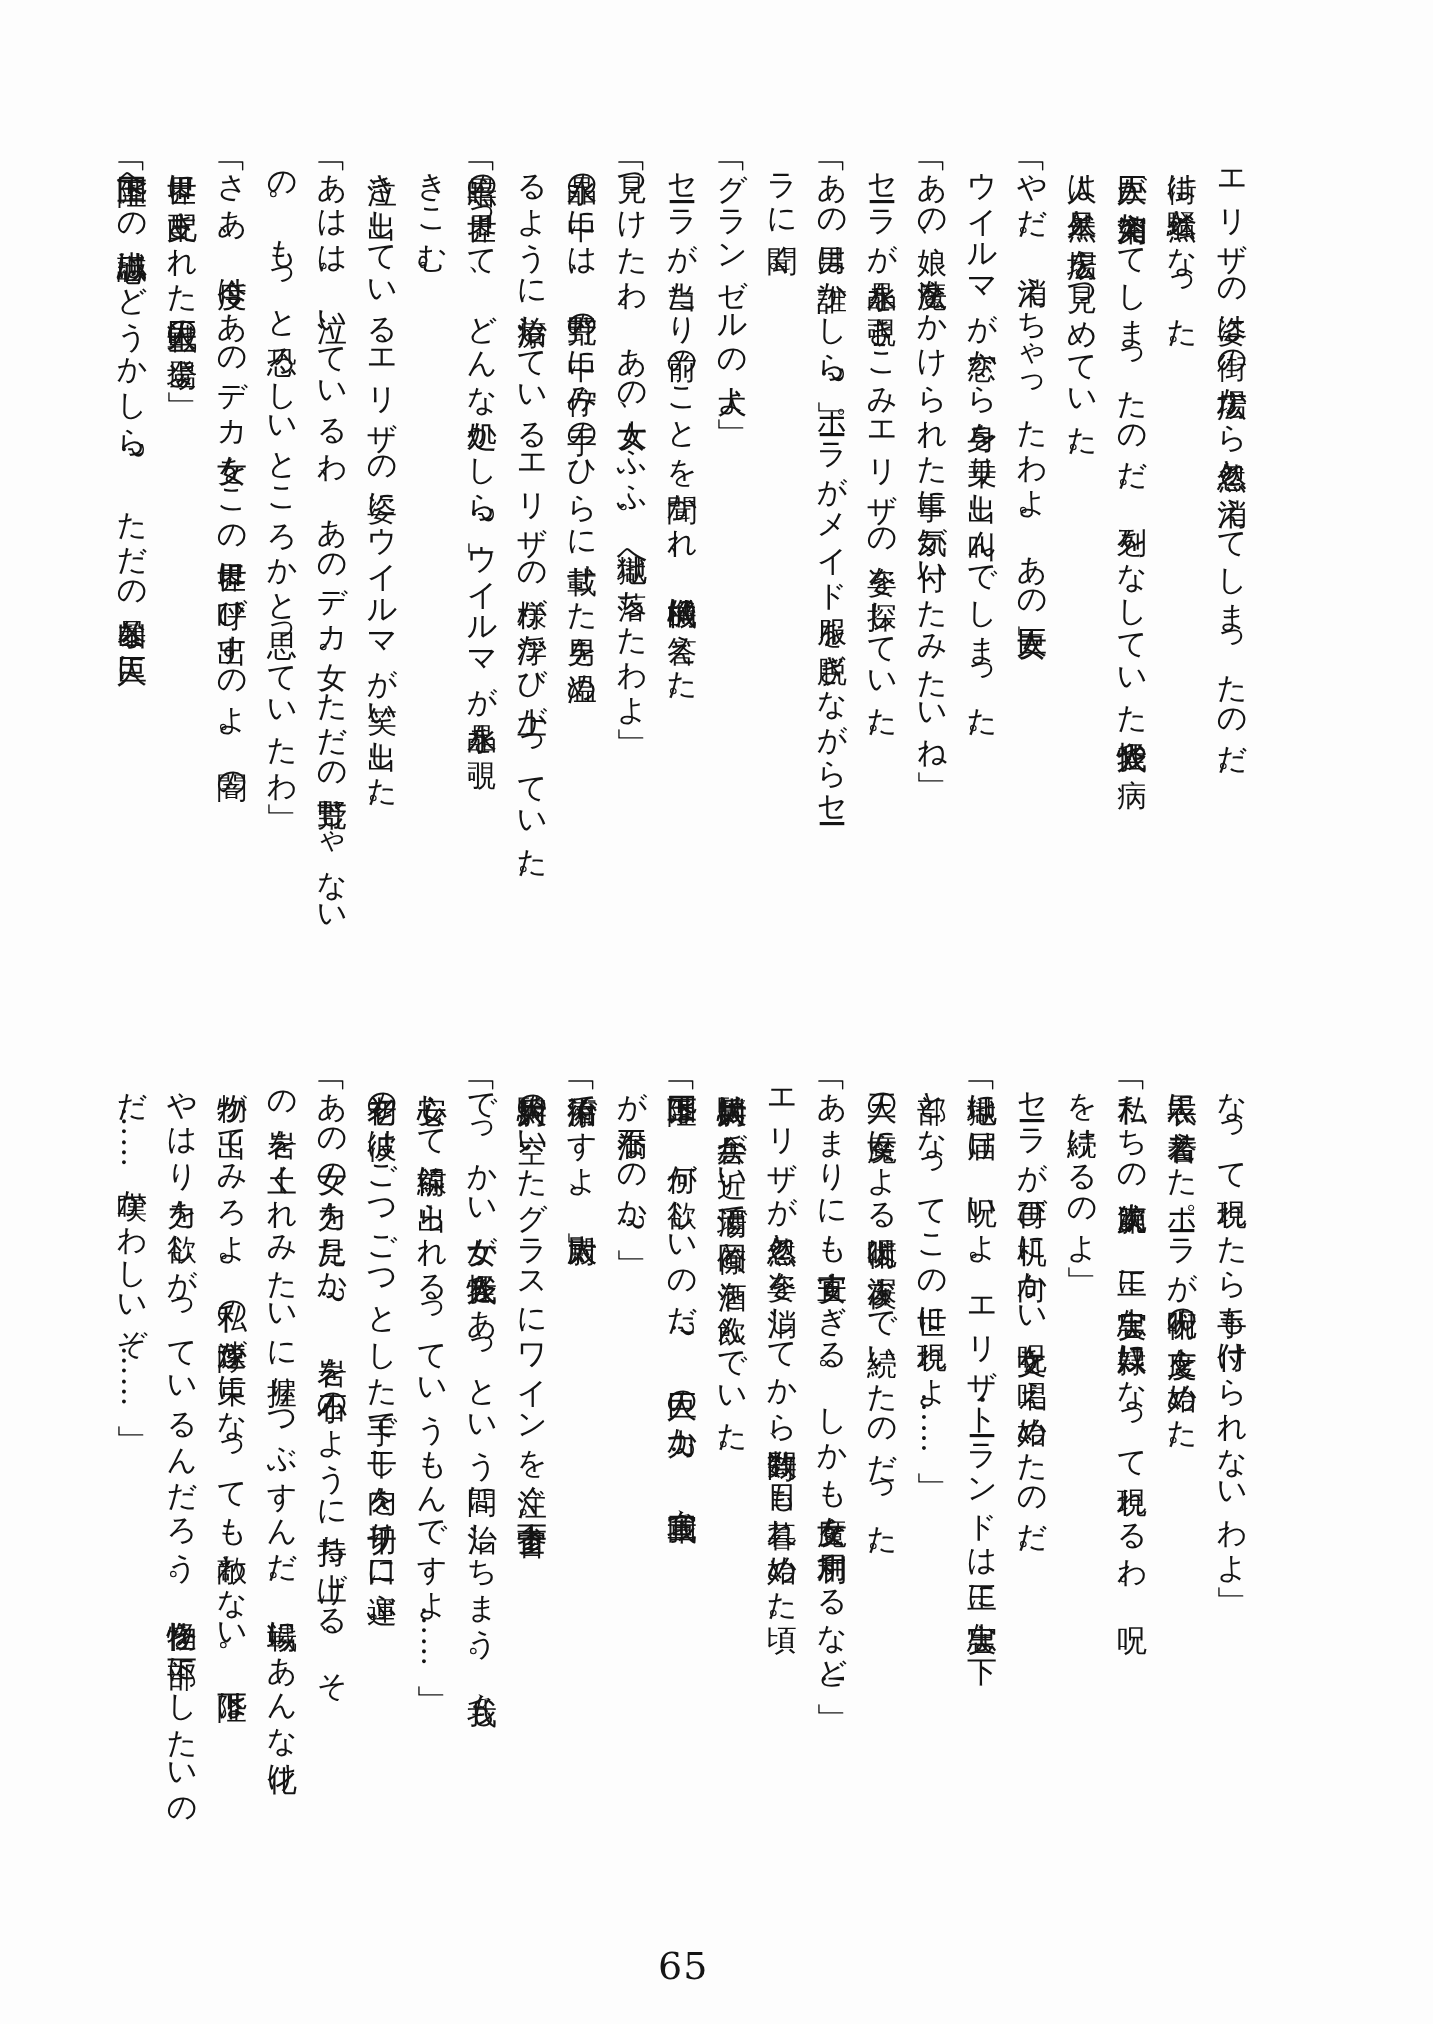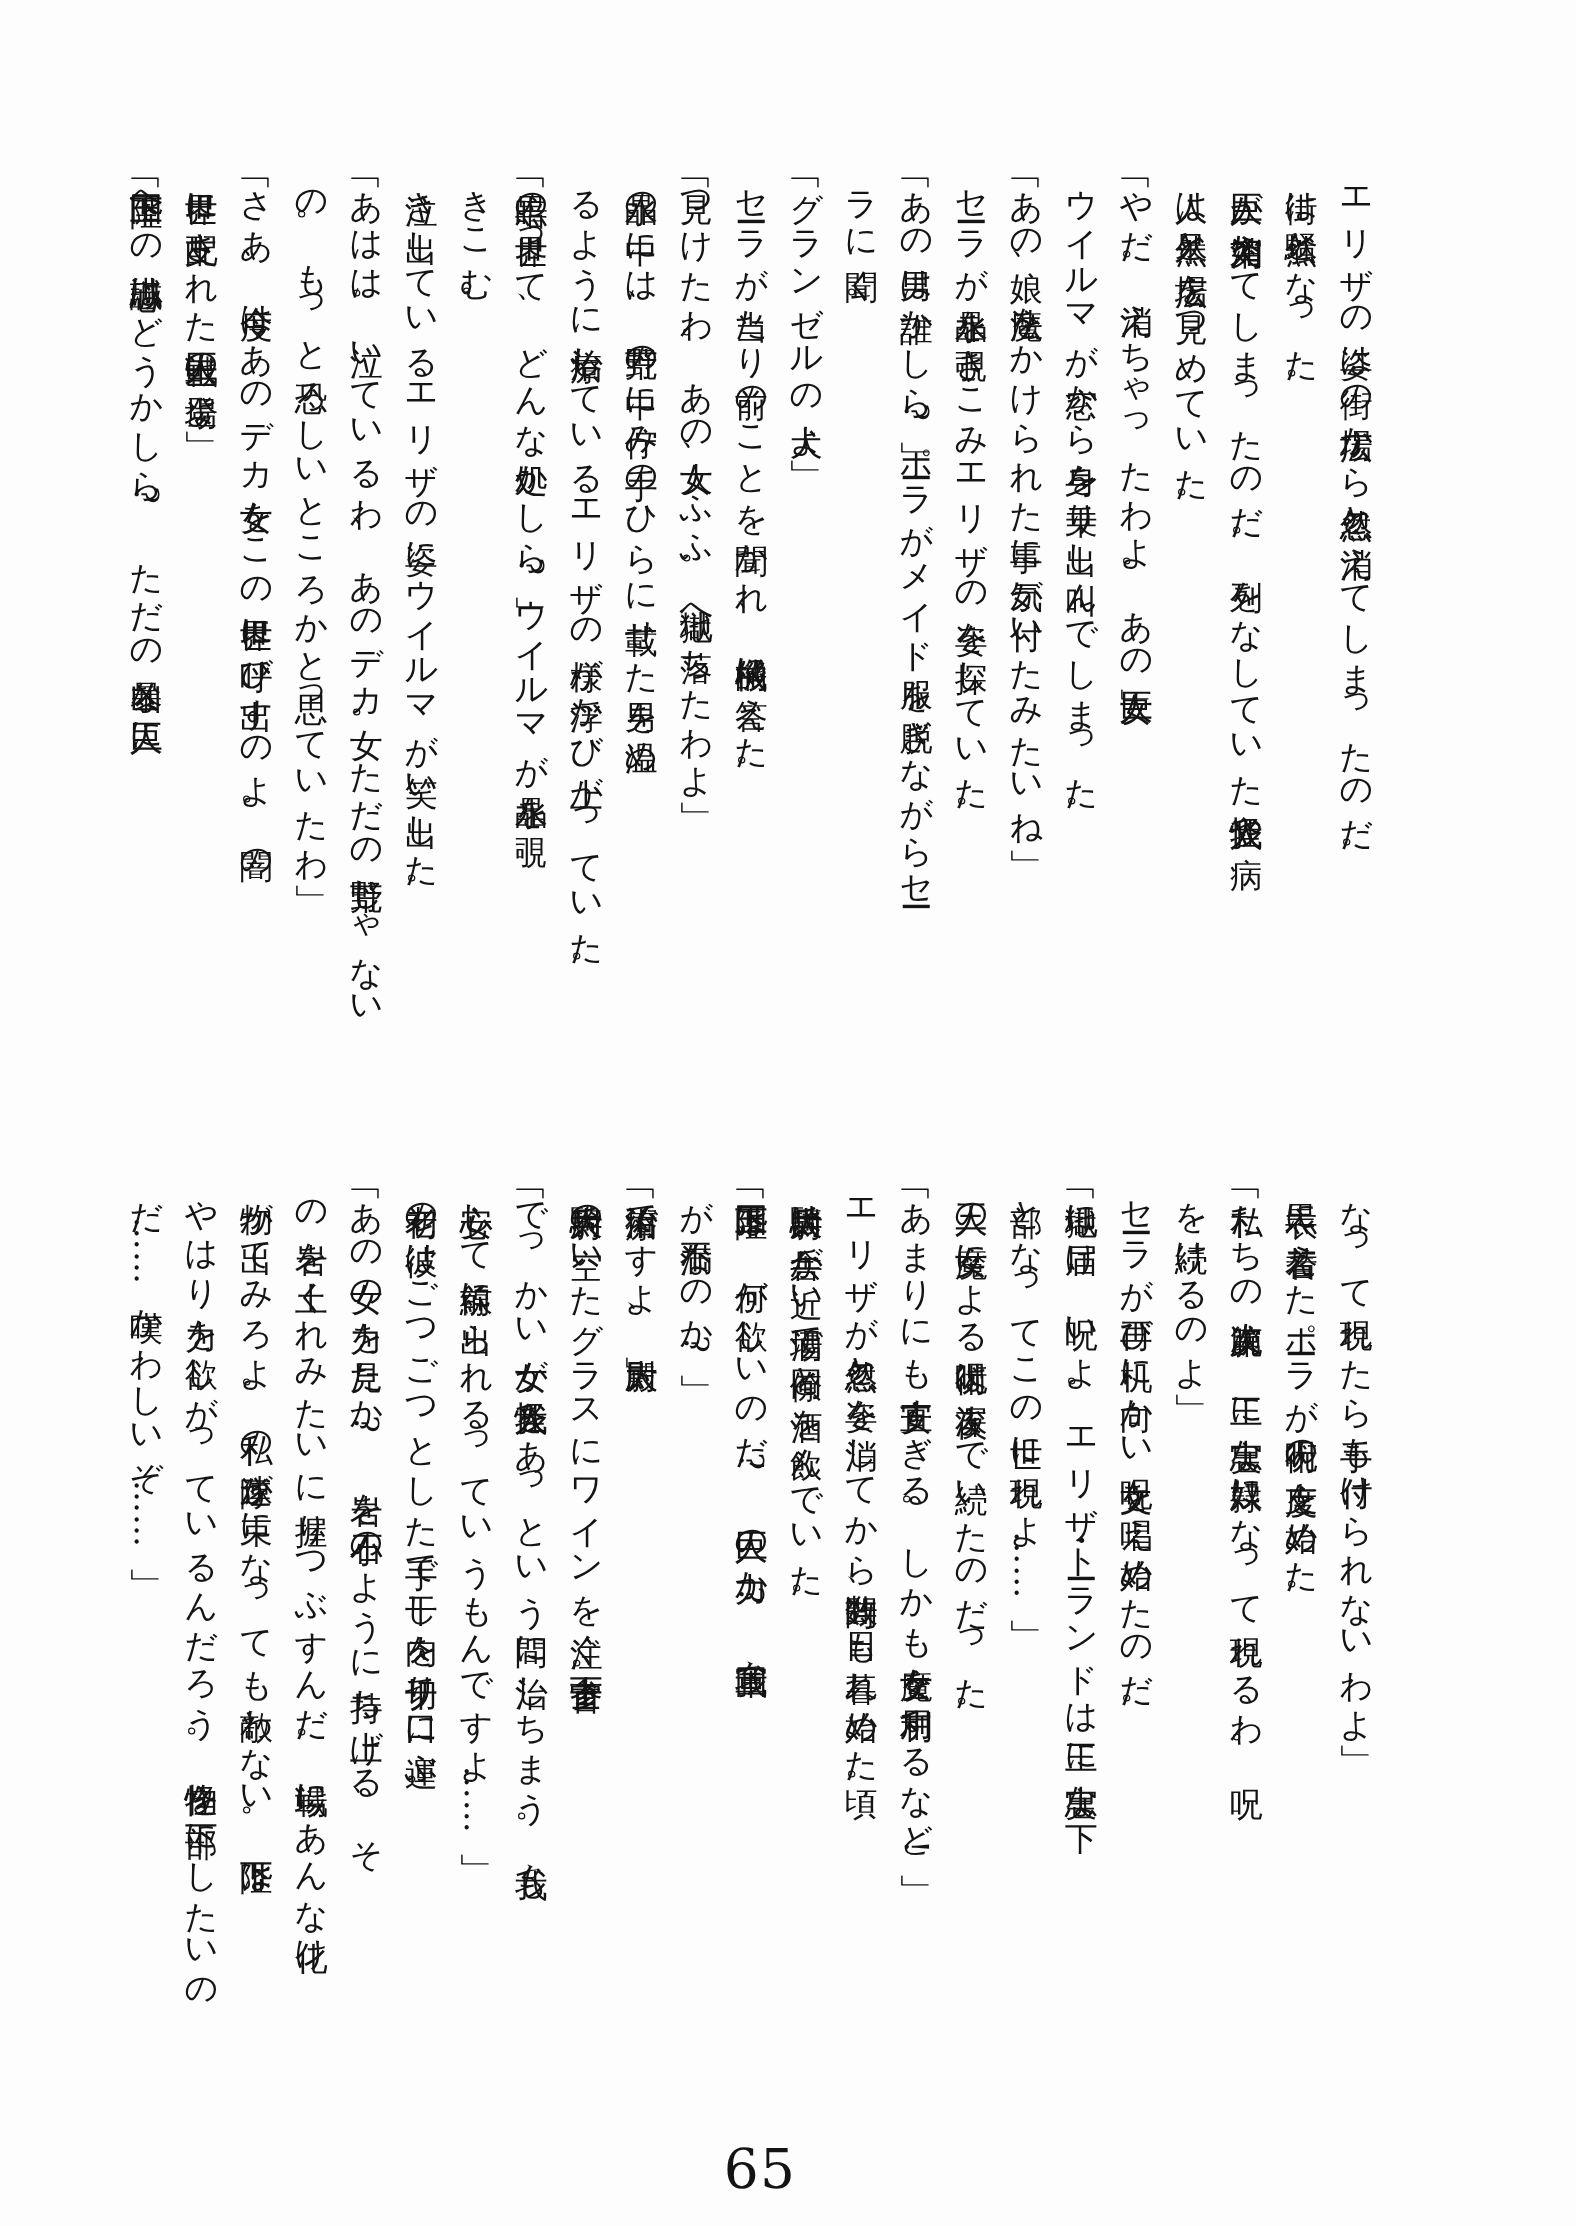--- a/index.html
+++ b/index.html
@@ -33,21 +33,21 @@
     text-indent: 0;
   }
   .vtext--upper { top: 152px; }
   .vtext--lower { top: 1071px; }
   .page-number {
     position: absolute;
     top: 1947px;
     left: 658px;
     width: 50px;
     text-align: center;
-    font-size: 50px;
+    font-size: 38px;
     line-height: 1;
     letter-spacing: 1px;
     color: #141414;
   }
 </style>
 </head>
 <body>
 
 <div class="page">
 

